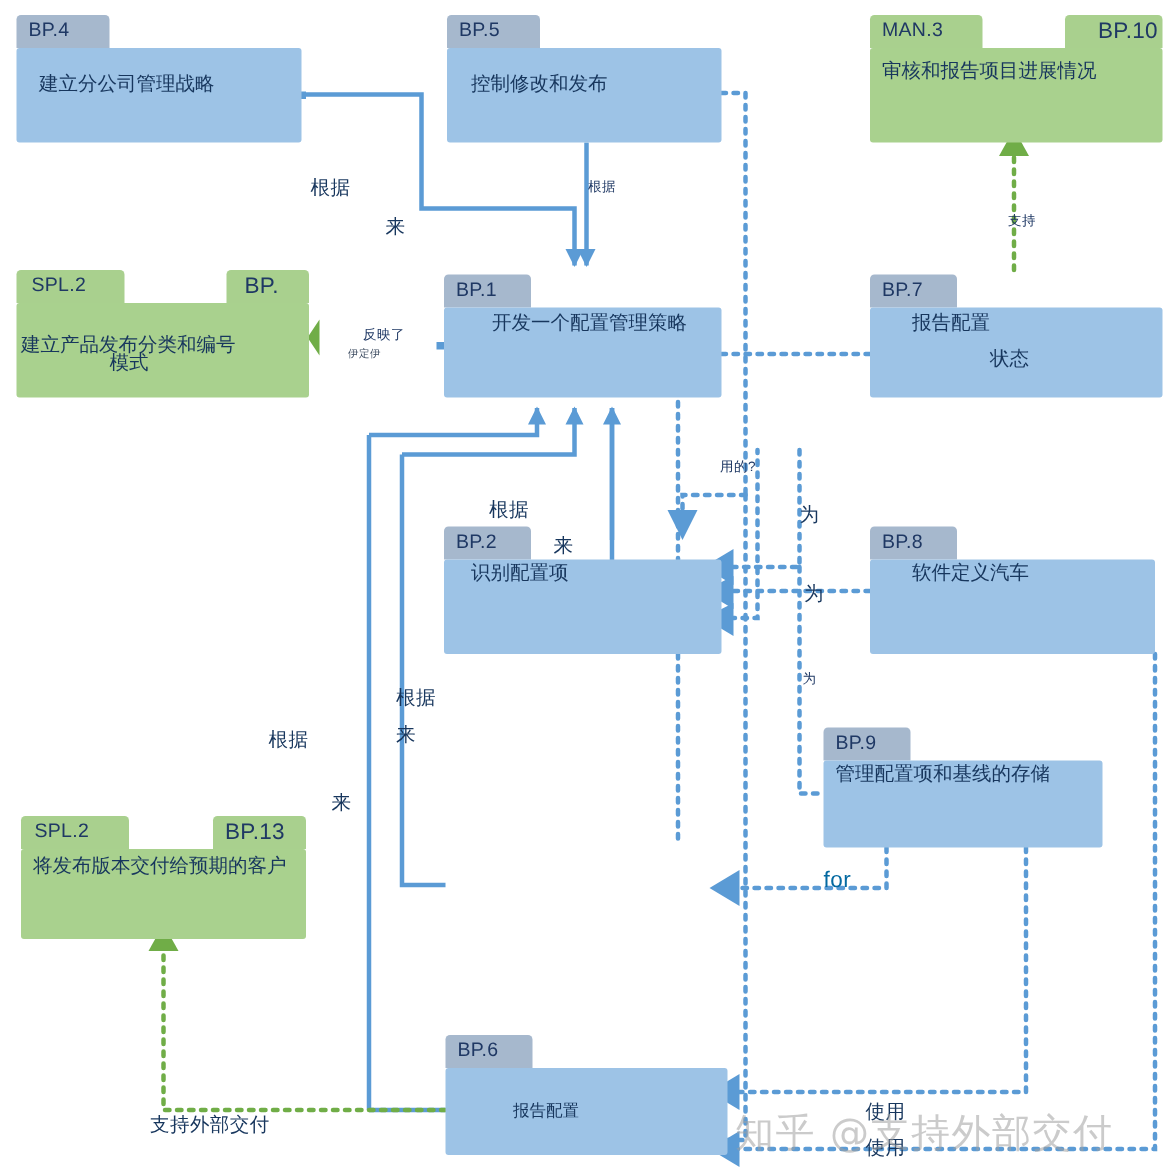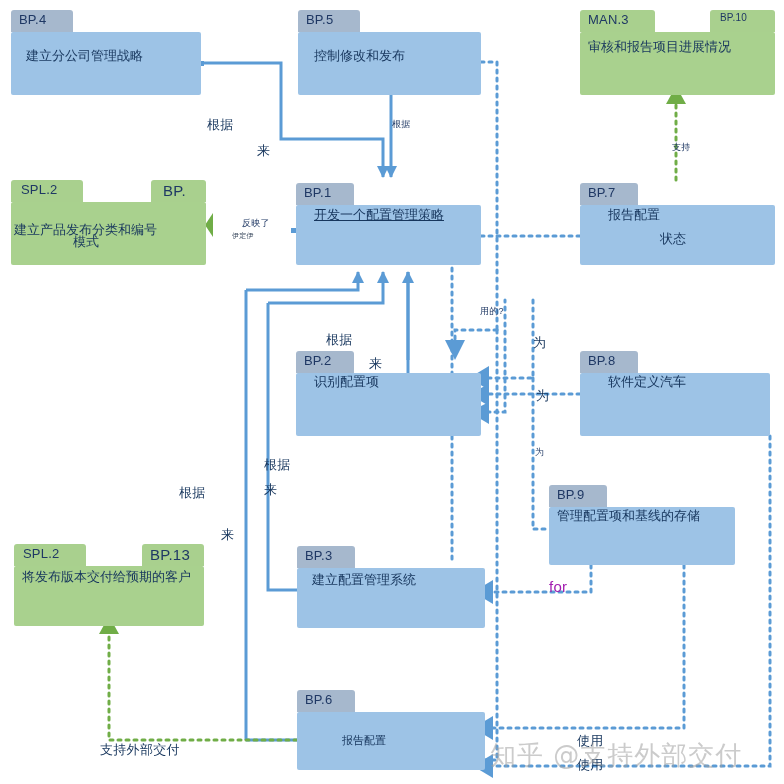--- a/index.html
+++ b/index.html
@@ -95,21 +95,21 @@
   .edge-label.small {
     font-size: 9px;
     color: #1f3864;
   }
   .edge-label.tiny {
     font-size: 7px;
     color: #3b4a5f;
   }
   .edge-label.latin {
     font-size: 15px;
-    color: #a21caf;
+    color: #0369a1;
   }
 
   
   .watermark {
     position: absolute;
     left: 490px;
     top: 738px;
     font-size: 26px;
     color: rgba(160,160,160,0.55);
     white-space: nowrap;
@@ -221,40 +221,40 @@
     <div class="tab" style="left:0; width:62px;"></div>
     <div class="tab-label" style="left:8px;">BP.5</div>
     <div class="body"></div>
     <div class="body-text" style="top:37px; left:16px;">控制修改和发布</div>
   </div>
 
   <div class="node green" style="left:580px; top:10px; width:195px; height:85px;">
     <div class="tab" style="left:0; width:75px;"></div>
     <div class="tab right-tab" style="left:130px; width:65px;"></div>
     <div class="tab-label" style="left:8px;">MAN.3</div>
-    <div class="tab-label" style="left:140px; font-size:10px;text-align:right;">BP.10</div>
+    <div class="tab-label" style="left:152px; font-size:15px;text-align:right;">BP.10</div>
     <div class="body"></div>
     <div class="body-text" style="top:28px; left:8px;">审核和报告项目进展情况</div>
   </div>
 
   <div class="node green" style="left:11px; top:180px; width:195px; height:85px;">
     <div class="tab" style="left:0; width:72px;"></div>
     <div class="tab right-tab" style="left:140px; width:55px;"></div>
     <div class="tab-label" style="left:10px;">SPL.2</div>
     <div class="tab-label" style="left:152px; font-size:15px;">BP.</div>
     <div class="body"></div>
     <div class="body-text" style="top:25px; left:3px;margin-top:16px;">建立产品发布分类和编号</div>
     <div class="body-text" style="top:53px; left:62px;">模式</div>
   </div>
 
   <div class="node blue" style="left:296px; top:183px; width:185px; height:82px;">
     <div class="tab" style="left:0; width:58px;"></div>
     <div class="tab-label" style="left:8px;">BP.1</div>
     <div class="body"></div>
-    <div class="body-text" style="top:23px; left:18px;text-decoration:underline;">开发一个配置管理策略</div>
+    <div class="body-text" style="top:23px; left:32px;">开发一个配置管理策略</div>
   </div>
 
   <div class="node blue" style="left:580px; top:183px; width:195px; height:82px;">
     <div class="tab" style="left:0; width:58px;"></div>
     <div class="tab-label" style="left:8px;">BP.7</div>
     <div class="body"></div>
     <div class="body-text" style="top:23px; left:28px;">报告配置</div>
     <div class="body-text" style="top:47px; left:80px;">状态</div>
   </div>
 
@@ -281,26 +281,20 @@
 
   <div class="node green" style="left:14px; top:544px; width:190px; height:82px;">
     <div class="tab" style="left:0; width:72px;"></div>
     <div class="tab right-tab" style="left:128px; width:62px;"></div>
     <div class="tab-label" style="left:9px;">SPL.2</div>
     <div class="tab-label" style="left:136px; font-size:15px;">BP.13</div>
     <div class="body"></div>
     <div class="body-text" style="top:24px; left:8px;">将发布版本交付给预期的客户</div>
   </div>
 
-  <div class="node blue" style="left:297px; top:546px; width:188px; height:82px;">
-    <div class="tab" style="left:0; width:58px;"></div>
-    <div class="tab-label" style="left:8px;">BP.3</div>
-    <div class="body"></div>
-    <div class="body-text" style="top:25px; left:15px;">建立配置管理系统</div>
-  </div>
 
   <div class="node blue" style="left:297px; top:690px; width:188px; height:80px;">
     <div class="tab" style="left:0; width:58px;"></div>
     <div class="tab-label" style="left:8px;">BP.6</div>
     <div class="body"></div>
     <div class="body-text" style="top:43px; left:45px; font-size:11px;">报告配置</div>
   </div>
 
   <div class="edge-label" style="left:207px; top:116px;">根据</div>
   <div class="edge-label" style="left:257px; top:142px;">来</div>

